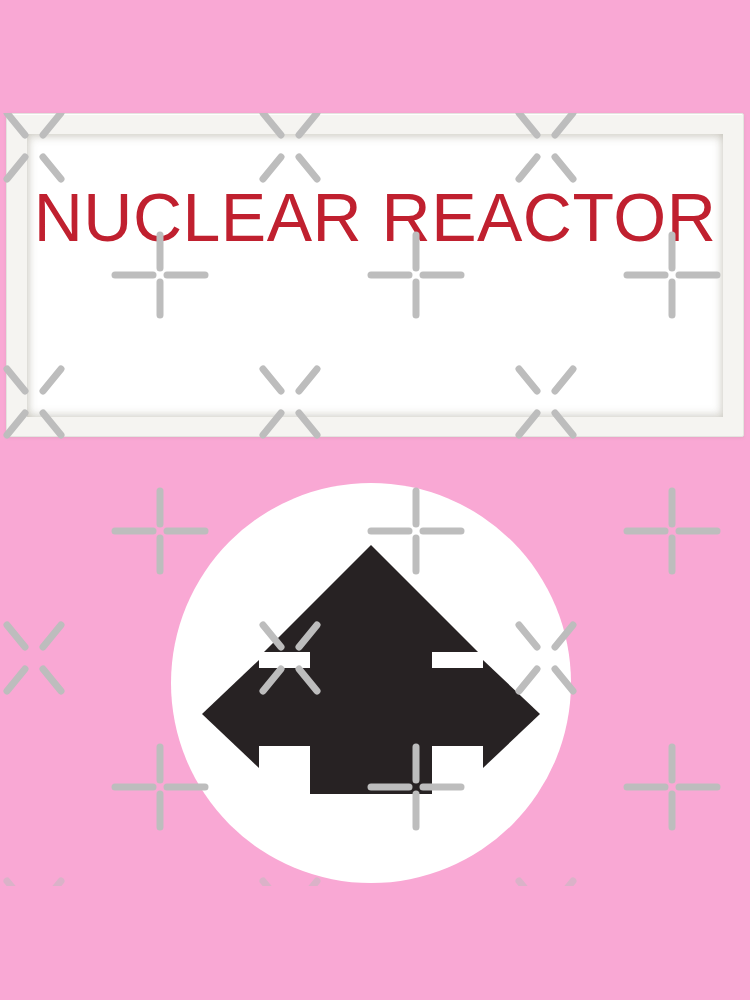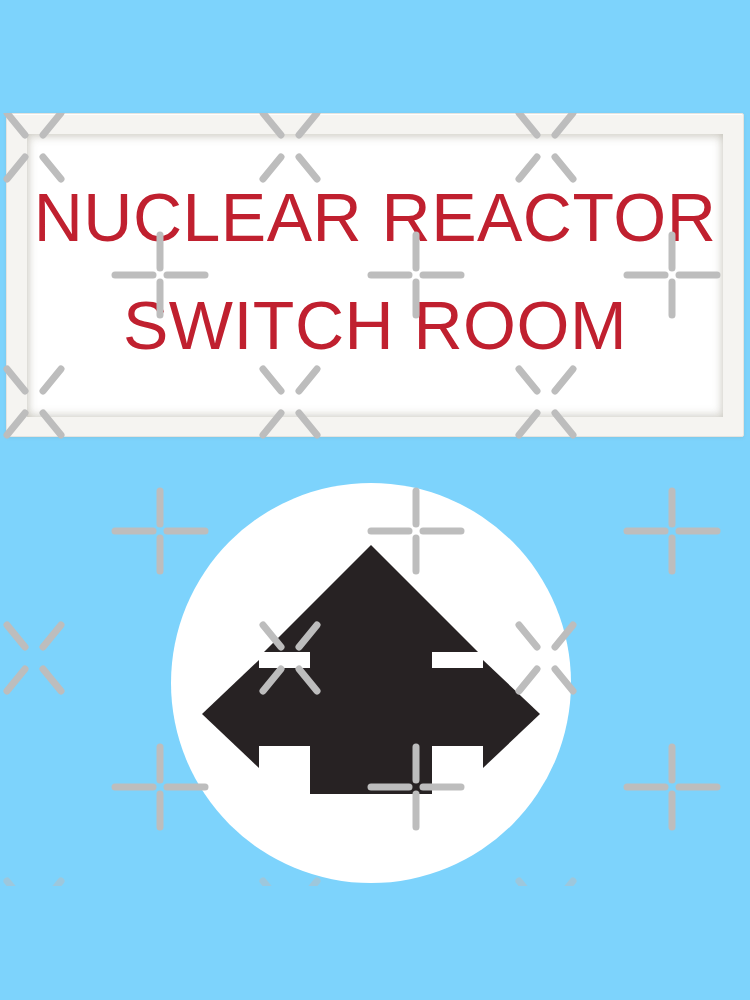--- a/index.html
+++ b/index.html
@@ -44,27 +44,26 @@
 
   
   .watermark{
     position:absolute;left:0;top:113px;width:750px;height:773px;
     overflow:hidden;pointer-events:none;
   }
 </style>
 </head>
 <body>
 
-<div class="page" style="background: #7dd3fc;">
+<div class="page" style="background: #f9a8d4;">
 
   <div class="sign" style="background: rgb(245, 244, 241);">
     <div class="sign-inner" style="background: rgb(255, 255, 255);"></div>
   </div>
   <div class="sign-line line1" style="color: rgb(192, 32, 47);">NUCLEAR REACTOR</div>
-  <div class="sign-line line2" style="color: rgb(192, 32, 47);">SWITCH ROOM</div>
 
   <div class="badge">
     <svg width="400" height="400" viewBox="0 0 400 400">
 
       <circle class="badge-disc" cx="200" cy="200" r="200" fill="#ffffff"></circle>
 
       <polygon class="arrow-part" points="200,62 93,169 307,169" fill="#272223"></polygon>
 
       <rect class="arrow-part" x="139" y="169" width="122" height="142" fill="#272223"></rect>
 

